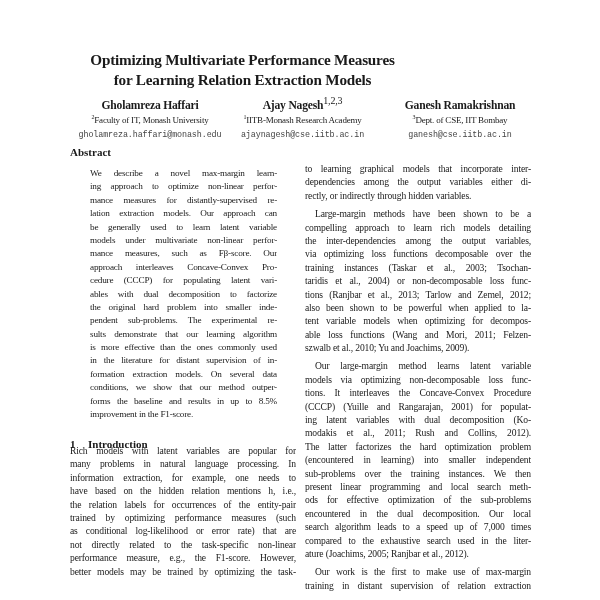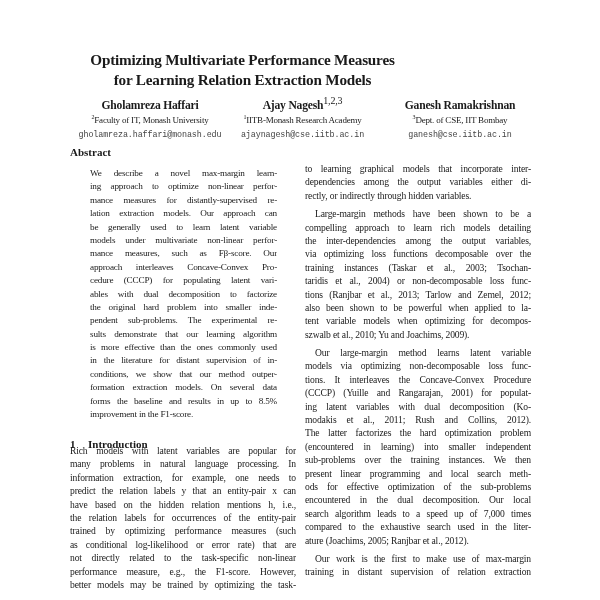--- a/index.html
+++ b/index.html
@@ -177,34 +177,33 @@
       <span class="line">models under multivariate non-linear perfor-</span>
       <span class="line">mance measures, such as Fβ-score. Our</span>
       <span class="line">approach interleaves Concave-Convex Pro-</span>
       <span class="line">cedure (CCCP) for populating latent vari-</span>
       <span class="line">ables with dual decomposition to factorize</span>
       <span class="line">the original hard problem into smaller inde-</span>
       <span class="line">pendent sub-problems. The experimental re-</span>
       <span class="line">sults demonstrate that our learning algorithm</span>
       <span class="line">is more effective than the ones commonly used</span>
       <span class="line">in the literature for distant supervision of in-</span>
+      <span class="line">formation extraction models. On several data</span>
       <span class="line">conditions, we show that our method outper-</span>
-      <span class="line">formation extraction models. On several data</span>
       <span class="line">forms the baseline and results in up to 8.5%</span>
       <span class="line last">improvement in the F1-score.</span>
     </div>
 
   <div class="section-heading">
     <span class="num">1</span><span>Introduction</span>
   </div>
   <div class="intro-body" id="intro-body">
       <span class="line">Rich models with latent variables are popular for</span>
       <span class="line">many problems in natural language processing. In</span>
       <span class="line">information extraction, for example, one needs to</span>
-      <span class="line">predict the relation labels y that an entity-pair x can</span>
       <span class="line">have based on the hidden relation mentions h, i.e.,</span>
       <span class="line">the relation labels for occurrences of the entity-pair</span>
       <span class="line">trained by optimizing performance measures (such</span>
       <span class="line">as conditional log-likelihood or error rate) that are</span>
       <span class="line">not directly related to the task-specific non-linear</span>
       <span class="line">performance measure, e.g., the F1-score. However,</span>
       <span class="line">better models may be trained by optimizing the task-</span>
     </div>
 
   <div class="right-body" id="right-body">
@@ -214,20 +213,21 @@
       <span class="para-gap"></span>
       <span class="line indent">Large-margin methods have been shown to be a</span>
       <span class="line">compelling approach to learn rich models detailing</span>
       <span class="line">the inter-dependencies among the output variables,</span>
       <span class="line">via optimizing loss functions decomposable over the</span>
       <span class="line">training instances (Taskar et al., 2003; Tsochan-</span>
       <span class="line">taridis et al., 2004) or non-decomposable loss func-</span>
       <span class="line">tions (Ranjbar et al., 2013; Tarlow and Zemel, 2012;</span>
       <span class="line">also been shown to be powerful when applied to la-</span>
       <span class="line">tent variable models when optimizing for decompos-</span>
+      <span class="line">able loss functions (Wang and Mori, 2011; Felzen-</span>
       <span class="line last">szwalb et al., 2010; Yu and Joachims, 2009).</span>
       <span class="para-gap"></span>
       <span class="line indent">Our large-margin method learns latent variable</span>
       <span class="line">models via optimizing non-decomposable loss func-</span>
       <span class="line">tions. It interleaves the Concave-Convex Procedure</span>
       <span class="line">(CCCP) (Yuille and Rangarajan, 2001) for populat-</span>
       <span class="line">ing latent variables with dual decomposition (Ko-</span>
       <span class="line">modakis et al., 2011; Rush and Collins, 2012).</span>
       <span class="line">The latter factorizes the hard optimization problem</span>
       <span class="line">(encountered in learning) into smaller independent</span>

